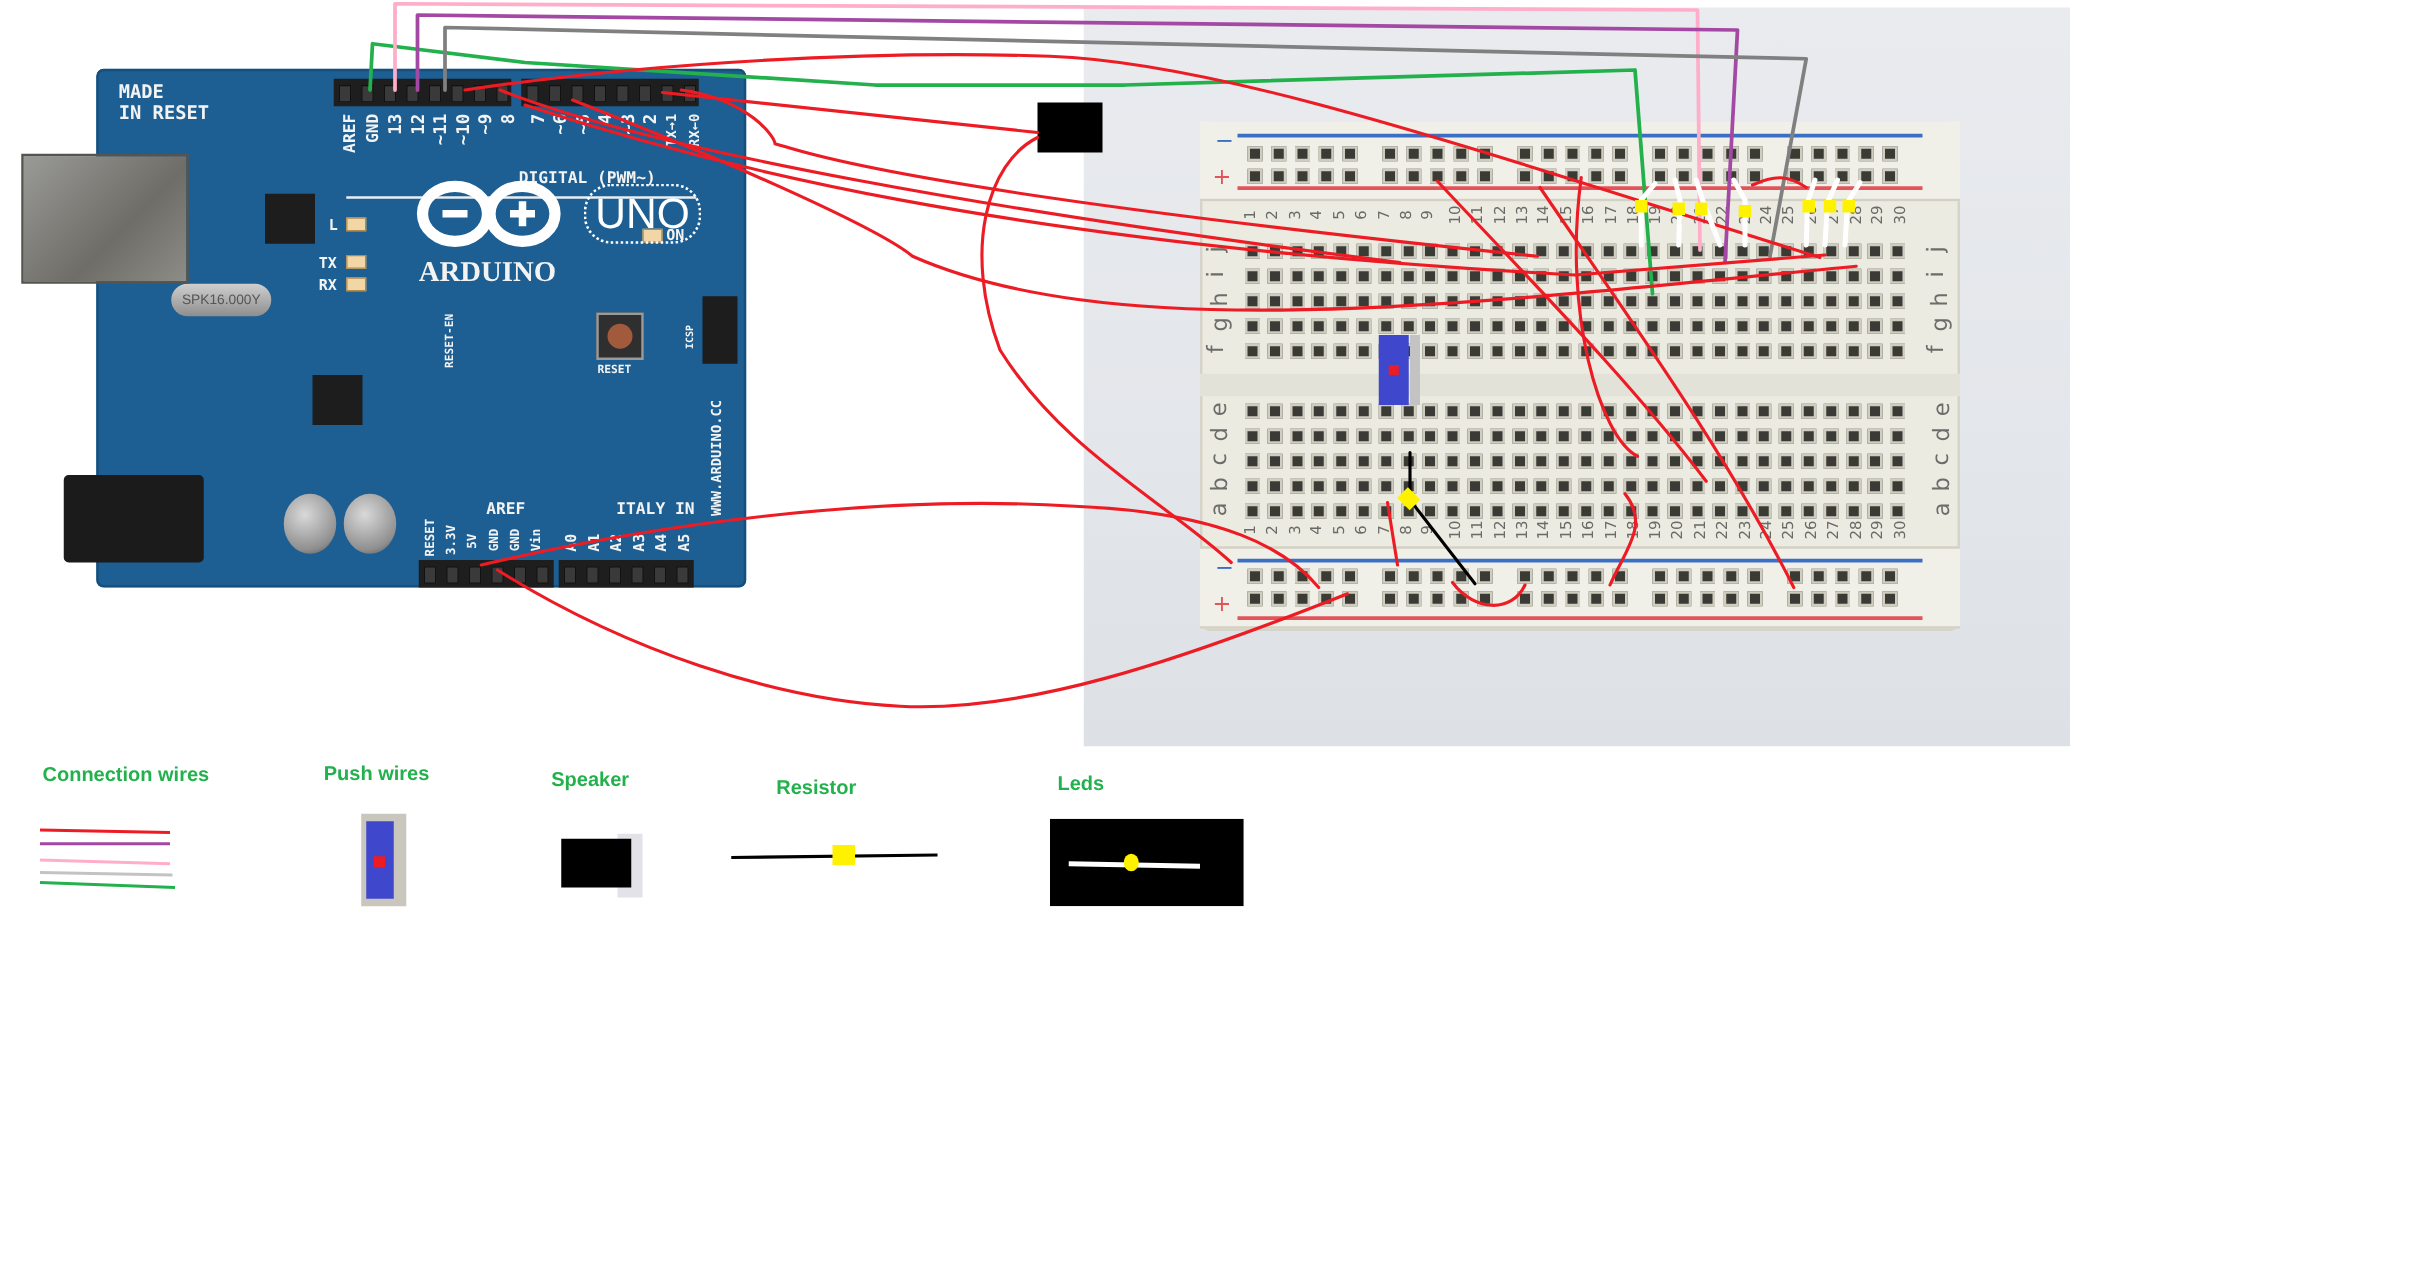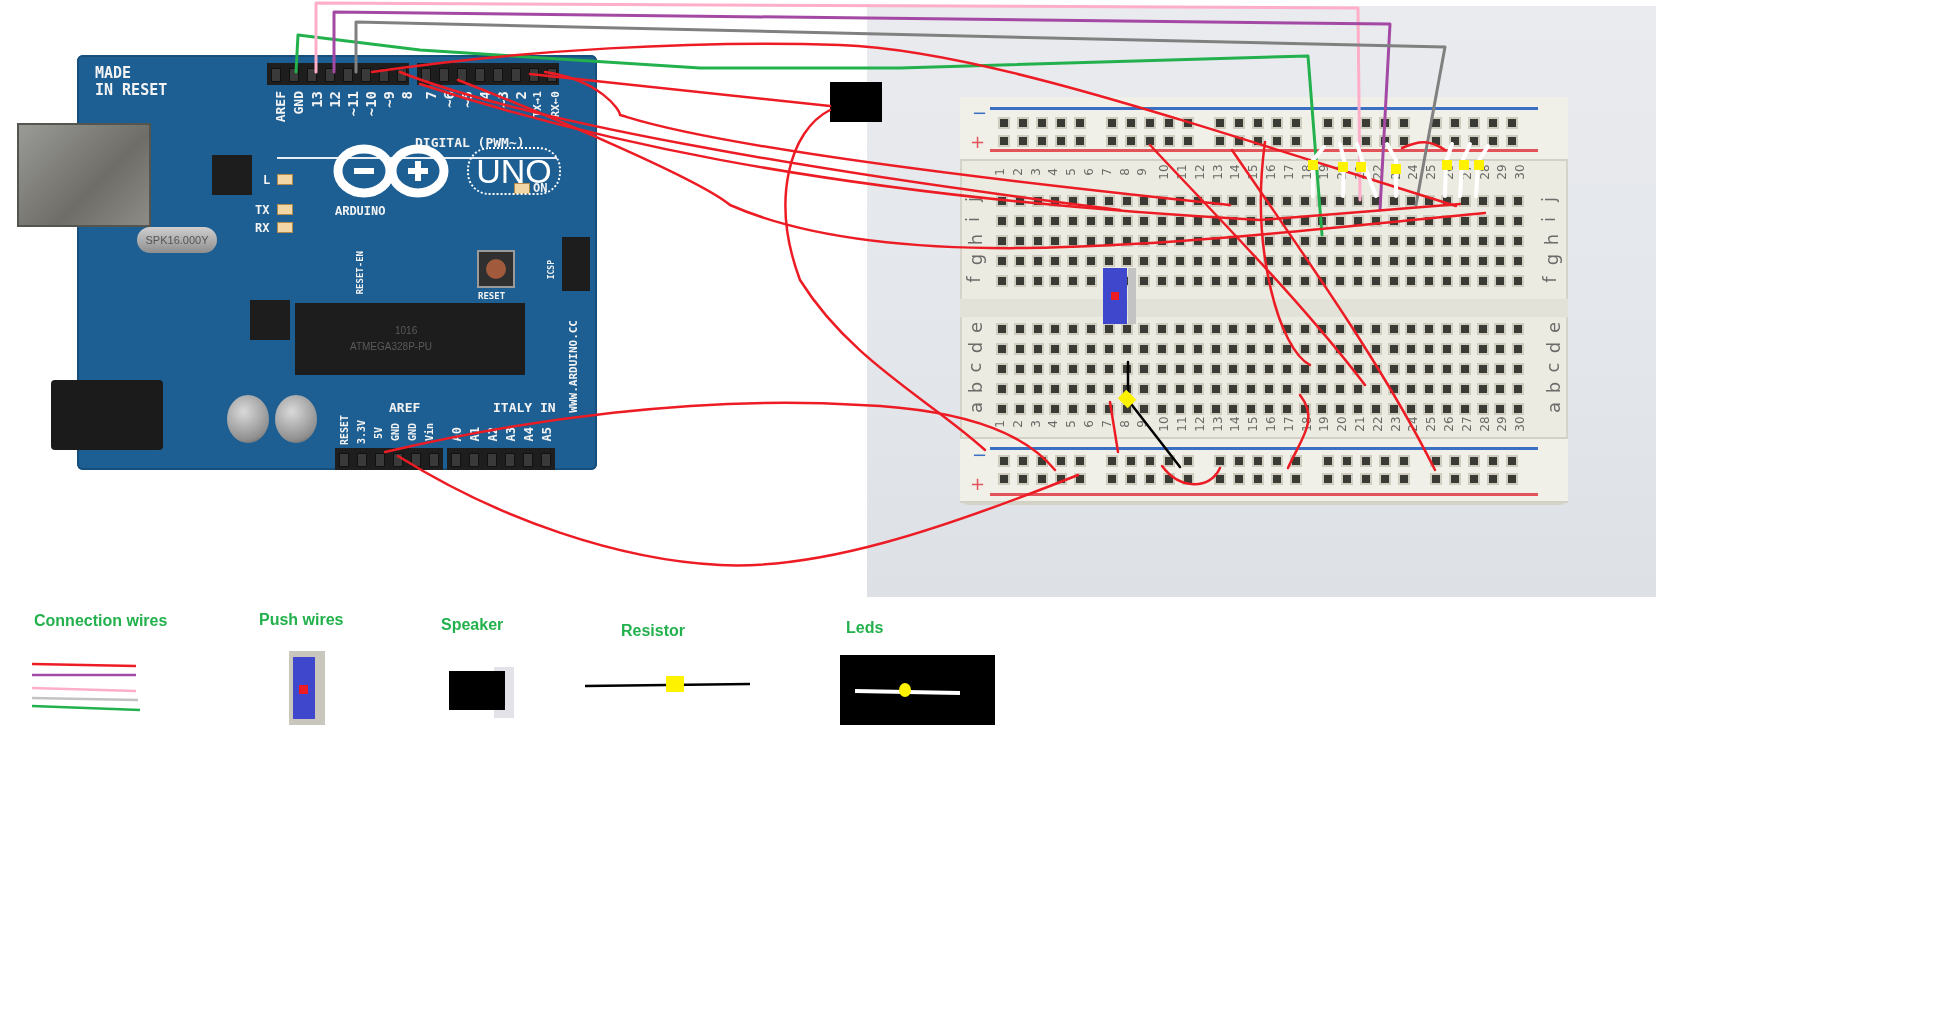--- a/index.html
+++ b/index.html
@@ -96,29 +96,25 @@
     <div class="silk" style="left:456px;top:126px;font-size:12px;">ON</div>
 
     <svg class="logo" viewBox="0 0 120 60">
       <ellipse cx="32" cy="28" rx="26" ry="22" fill="none" stroke="#fff" stroke-width="9"></ellipse>
       <ellipse cx="86" cy="28" rx="26" ry="22" fill="none" stroke="#fff" stroke-width="9"></ellipse>
       <rect x="22" y="25" width="20" height="6" fill="#fff"></rect>
       <rect x="76" y="25" width="20" height="6" fill="#fff"></rect>
       <rect x="83" y="18" width="6" height="20" fill="#fff"></rect>
     </svg>
     <div class="uno">UNO</div>
-    <div class="silk" style="left:258px;top:150px;font-size:12px;font-family:Liberation Mono, monospace;">ARDUINO</div>
+    <div class="silk" style="left:258px;top:150px;font-size:23px;font-family:Liberation Serif, serif;">ARDUINO</div>
 
     <div class="chip" style="left:135px;top:100px;width:40px;height:40px;"></div>
     <div style="position:absolute;left:60px;top:172px;width:80px;height:26px;border-radius:13px;background:linear-gradient(#cfcfcf,#8e8e8e);color:#555;font-size:11px;text-align:center;line-height:26px;">SPK16.000Y</div>
     <div class="chip" style="left:173px;top:245px;width:40px;height:40px;"></div>
-    <div class="chip" style="left:218px;top:248px;width:230px;height:72px;">
-      <div style="position:absolute;left:100px;top:22px;color:#5a5a5a;font-size:10px;">1016</div>
-      <div style="position:absolute;left:55px;top:38px;color:#5a5a5a;font-size:10px;">ATMEGA328P-PU</div>
-    </div>
 
     <div style="position:absolute;left:400px;top:195px;width:34px;height:34px;background:#2f2f2f;border:2px solid #9a9a9a;">
       <div style="position:absolute;left:7px;top:7px;width:20px;height:20px;border-radius:50%;background:#a25a3c;"></div>
     </div>
     <div class="silk" style="left:401px;top:236px;font-size:9px;">RESET</div>
     <div class="silk vert" style="left:278px;top:196px;font-size:9px;">RESET-EN</div>
     <div style="position:absolute;left:485px;top:182px;width:28px;height:54px;background:#1d1d1d;"></div>
     <div class="silk vert" style="left:470px;top:205px;font-size:8px;">ICSP</div>
     <div class="silk vert" style="left:490px;top:265px;font-size:11px;">WWW.ARDUINO.CC</div>
 

